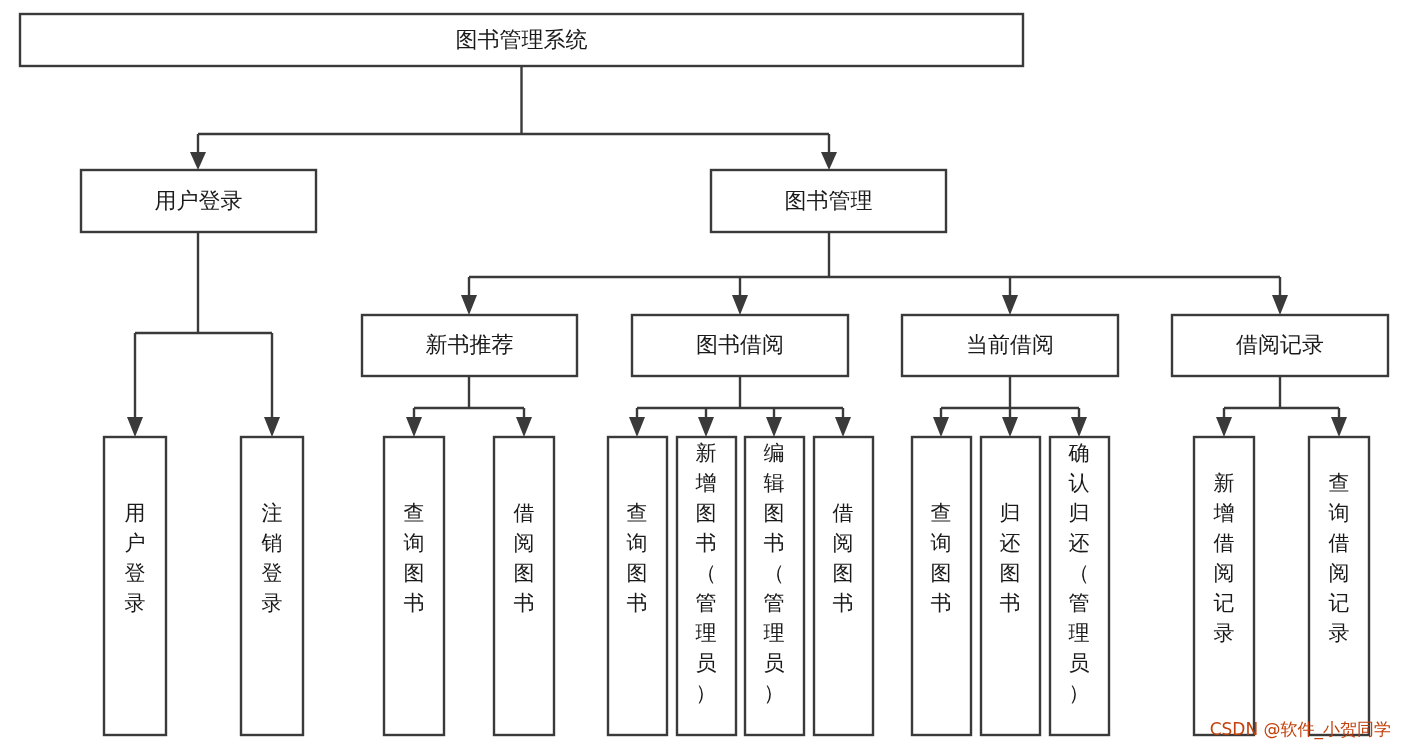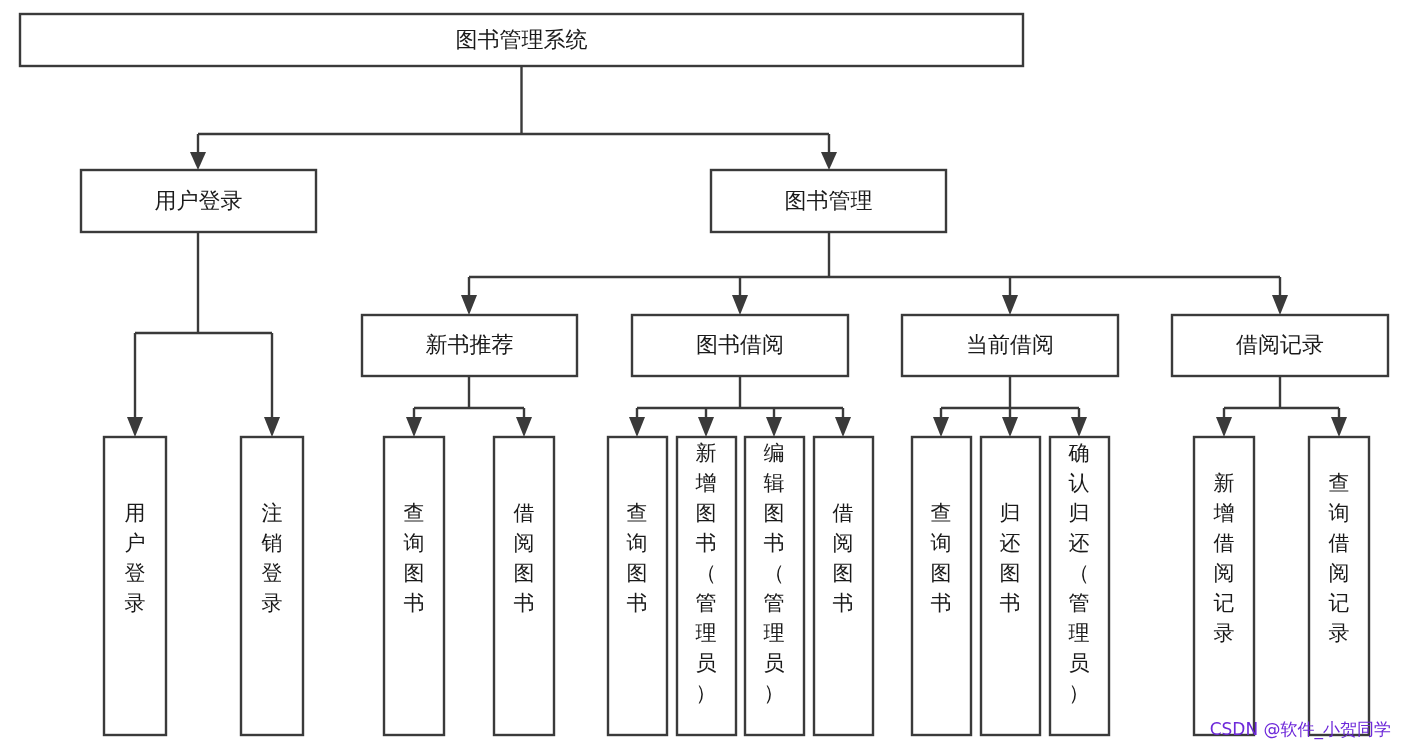--- a/index.html
+++ b/index.html
@@ -45,21 +45,21 @@
   .arrow-head {
     fill: #3a3a3a;
     stroke: none;
   }
   .watermark {
     position: absolute;
     right: 14px;
     bottom: 6px;
     font-family: "DejaVu Sans", "Liberation Sans", sans-serif;
     font-size: 17px;
-    color: #6d28d9;
+    color: #c2410c;
     white-space: nowrap;
     pointer-events: none;
   }
 </style>
 </head>
 <body>
 
 <svg id="diagram" viewBox="0 0 1405 747" xmlns="http://www.w3.org/2000/svg">
 
   <g>

